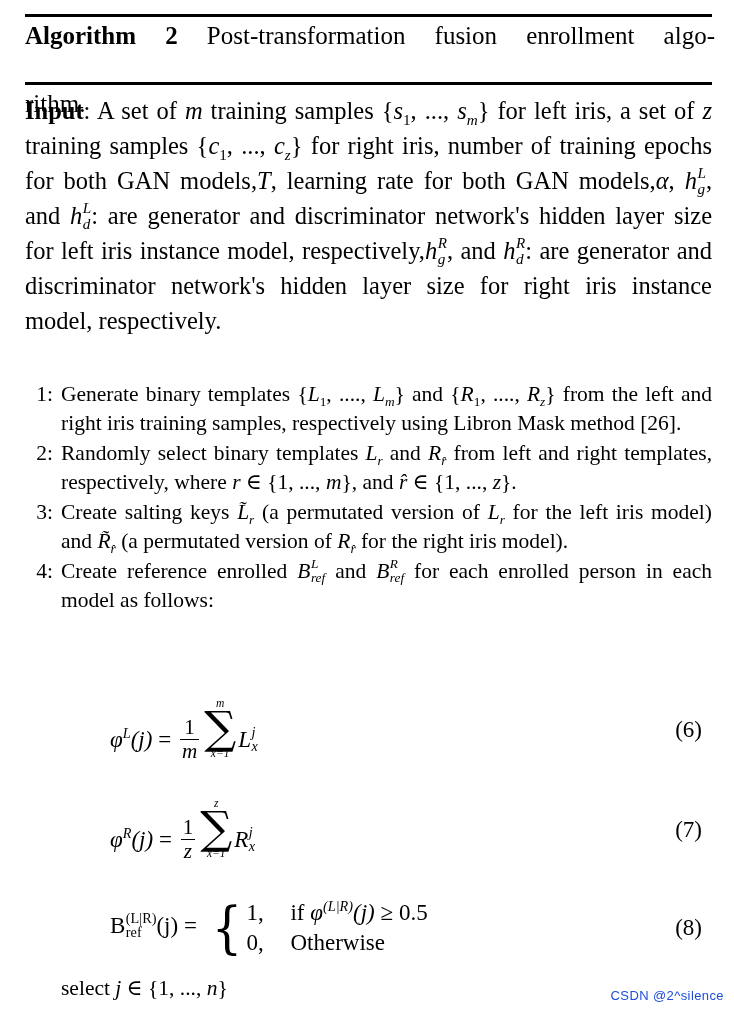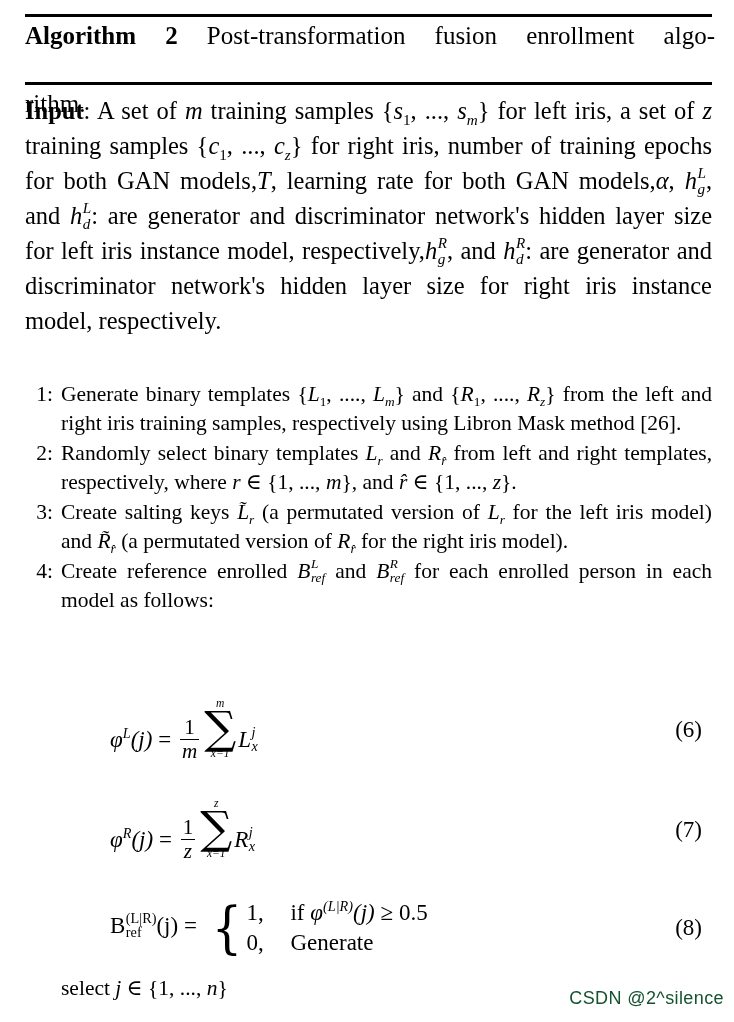--- a/index.html
+++ b/index.html
@@ -191,22 +191,22 @@
     font-size: 21.5px;
     padding-left: 36px;
   }
 
   
   .watermark {
     position: absolute;
     right: 10px;
     top: 988px;
     font-family: "Liberation Sans", "DejaVu Sans", sans-serif;
-    font-size: 18px;
-    color: #14532d;
+    font-size: 13px;
+    color: #1d4ed8;
     letter-spacing: 0.4px;
     user-select: none;
   }
 </style>
 </head>
 <body>
 
 <div id="algorithm-page">
 
   <div class="rule rule-top"></div>
@@ -260,21 +260,21 @@
   </div>
 
   <div class="eqrow" id="equation-8-row">
     <span class="eq-body">
       <span class="mup">B</span><span class="subsup"><span class="s-up mup">(L|R)</span><span class="s-dn mup">ref</span></span><span class="mup">(j)</span>
       <span>=</span>
       <span class="cases">
         <span class="brace">{</span>
         <span class="rows">
           <span class="row"><span class="c1">1,</span><span class="mup">if </span><span class="mi">φ</span><span class="sup mi">(L|R)</span><span class="mi">(j)</span><span> ≥ 0.5</span></span>
-          <span class="row"><span class="c1">0,</span><span>Generate</span></span>
+          <span class="row"><span class="c1">0,</span><span>Otherwise</span></span>
         </span>
       </span>
     </span>
     <span class="eq-num">(8)</span>
   </div>
 
   <div class="where-line">
     <span>select </span><span class="mi">j</span><span> ∈ {1, ..., </span><span class="mi">n</span><span>}</span>
   </div>
 

